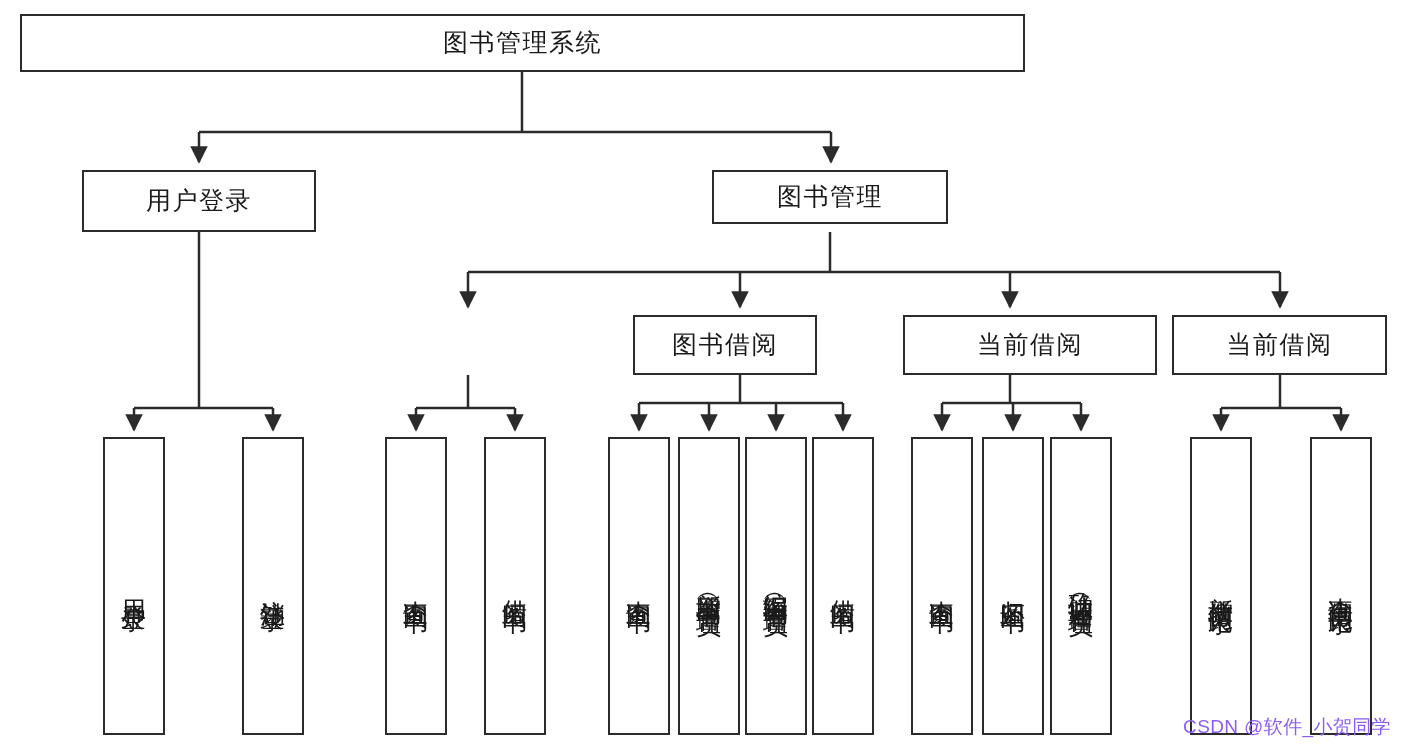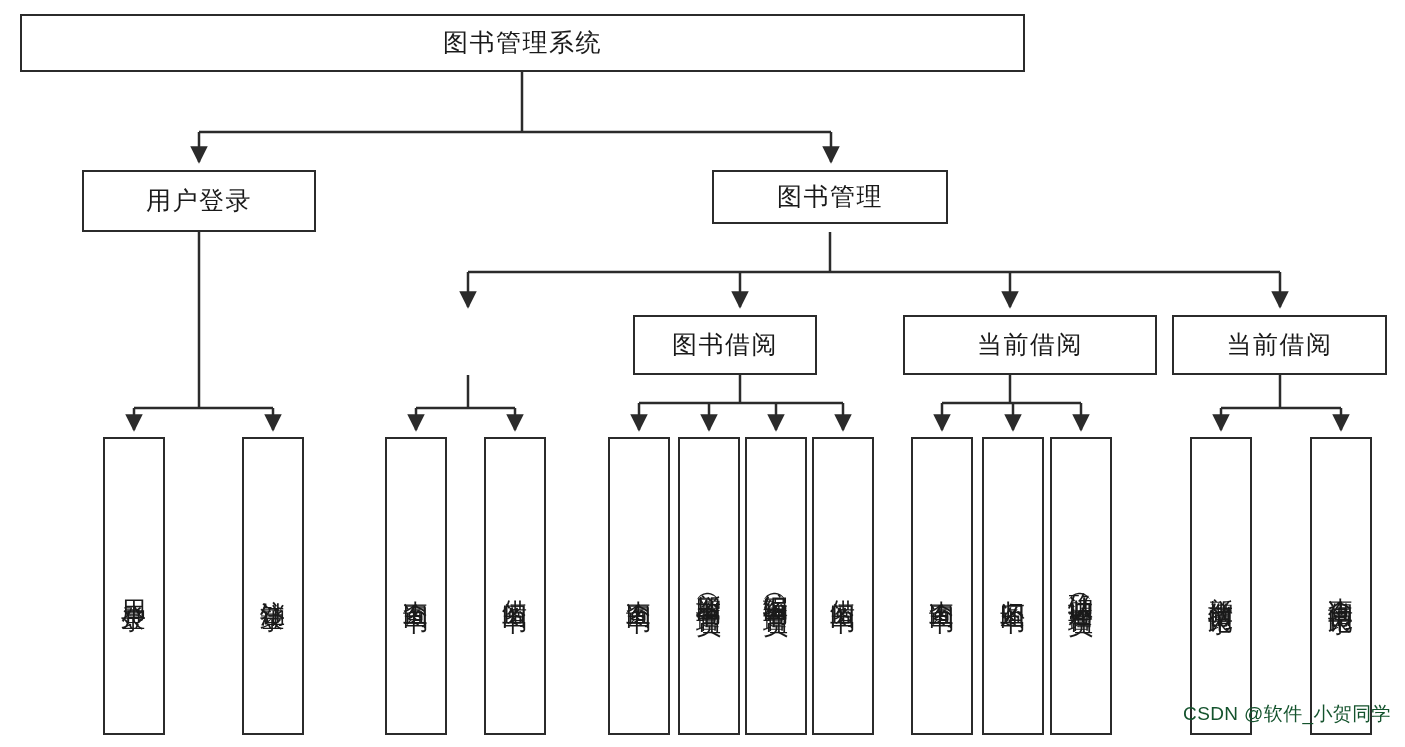--- a/index.html
+++ b/index.html
@@ -56,23 +56,23 @@
     writing-mode: vertical-rl;
     text-orientation: upright;
     font-size: 25px;
     line-height: 1.12;
     letter-spacing: 0.12em;
     white-space: nowrap;
   }
   .watermark {
     position: absolute;
     right: 14px;
-    bottom: 20px;
+    bottom: 7px;
     font-size: 19px;
-    color: #14532d;
+    color: #8b5cf6;
     letter-spacing: 0.02em;
     z-index: 3;
     white-space: nowrap;
     margin-top: 23px;
   }
 </style>
 </head>
 <body>
 
 <div id="canvas">

